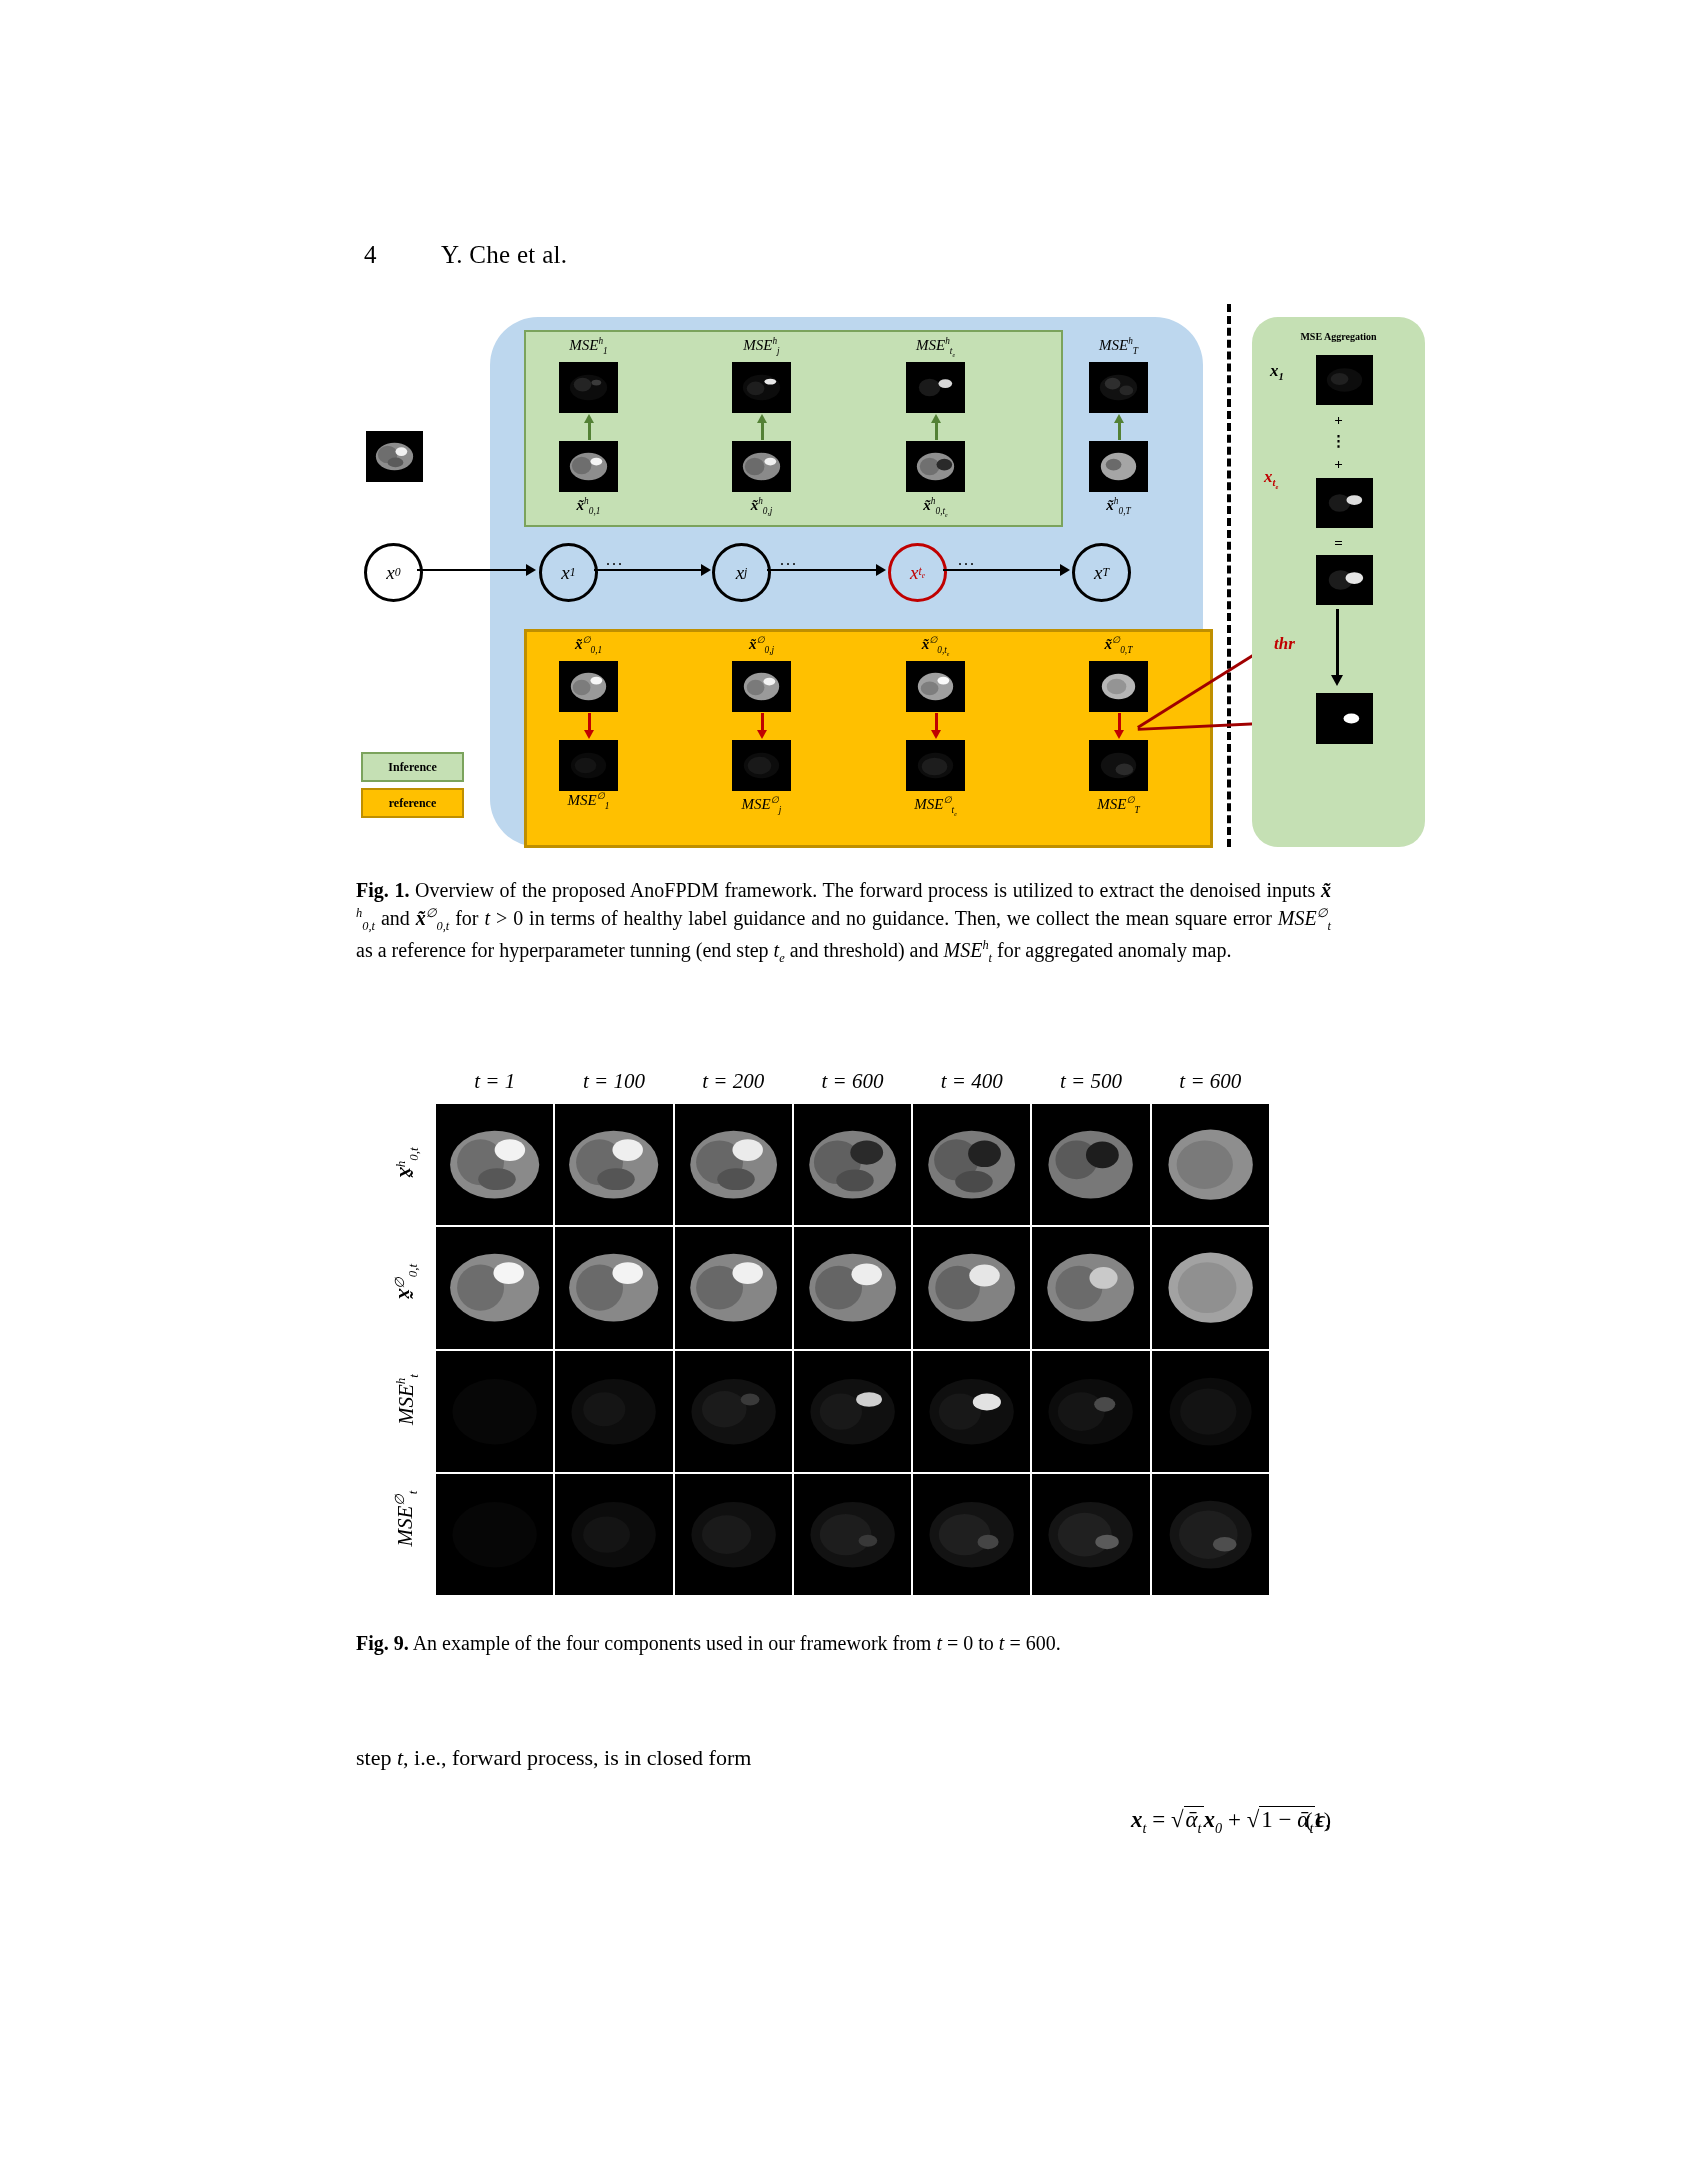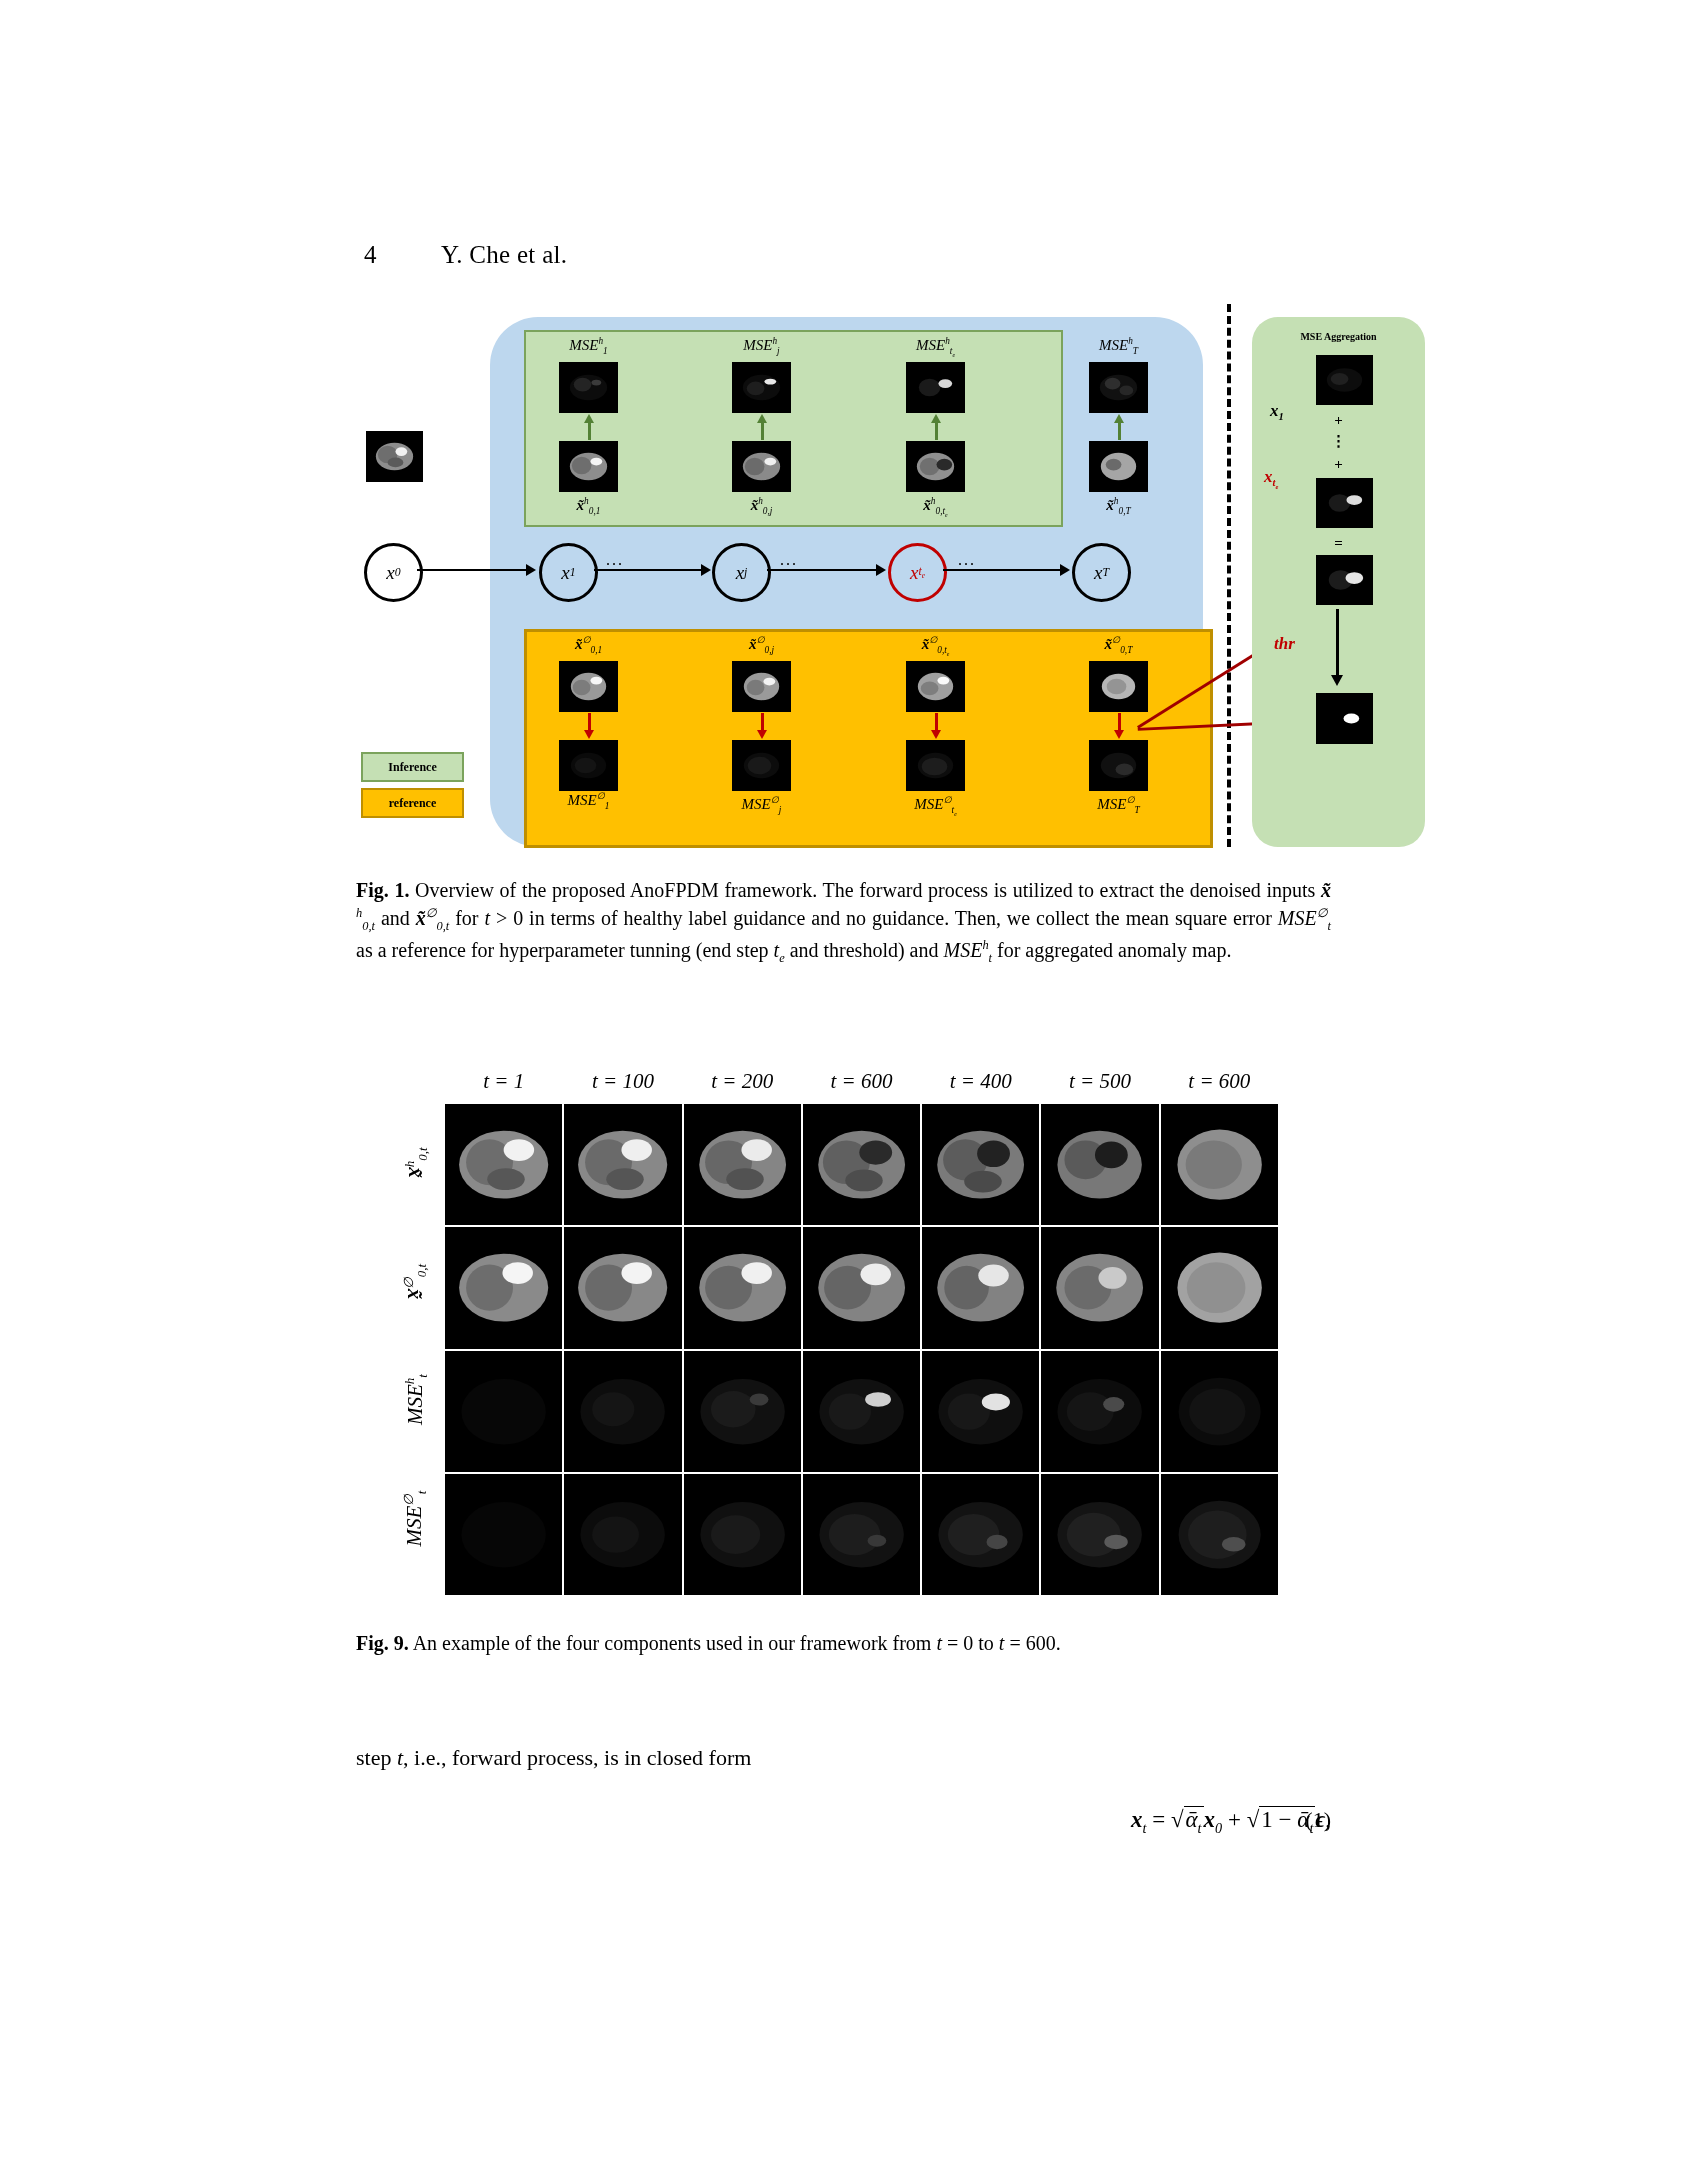--- a/index.html
+++ b/index.html
@@ -82,21 +82,21 @@
   .caption b{font-weight:bold;}
   #cap1{left:356px;top:876px;width:975px;}
   #cap2{left:356px;top:1629px;width:975px;}
   .bodytext{position:absolute;font-size:22px;line-height:1.45;}
   #para1{left:356px;top:1742px;width:975px;}
   .equation{position:absolute;left:356px;top:1807px;width:975px;
             font-size:23px;text-align:right;}
   .eqnum{position:absolute;right:0;top:0;font-size:22px;}
 
   
-  #fig2{position:absolute;left:388px;top:1069px;width:891px;height:525px;}
+  #fig2{position:absolute;left:379px;top:1069px;width:891px;height:525px;}
   .f2headrow{position:absolute;left:56px;top:0;width:835px;height:34px;
              display:flex;}
   .f2head{flex:1;text-align:center;font-size:21px;font-style:italic;}
   .f2grid{position:absolute;left:56px;top:34px;width:835px;height:475px;
           background:#fff;display:flex;flex-direction:column;}
   .f2row{flex:1;display:flex;}
   .f2cell{flex:1;background:#000;margin:1px;}
   .f2labels{position:absolute;left:0;top:34px;width:56px;height:475px;
             display:flex;flex-direction:column;}
   .f2lab{flex:1;display:flex;align-items:center;justify-content:center;}
@@ -390,21 +390,21 @@
           <path d="M0,0 L9,4.5 L0,9 z" fill="#a00000"></path>
         </marker>
       </defs>
       <line x1="790" y1="430" x2="950" y2="330" stroke="#a00000" stroke-width="3" marker-end="url(#rh)"></line>
       <line x1="790" y1="432" x2="940" y2="425" stroke="#a00000" stroke-width="3" marker-end="url(#rh)"></line>
     </svg>
 
     <div class="aggbox">
       <div class="aggtitle">MSE Aggregation</div>
 
-      <div class="agg-lbl" style="left:18px;top:44px;margin-top:40px;">
+      <div class="agg-lbl" style="left:18px;top:44px;">
         <span class="msymb">x</span><sub class="t">1</sub>
       </div>
       <div class="agg-img" style="left:64px;top:38px;width:57px;height:50px;">
         <svg width="57" height="50" viewBox="0 0 58 50">
             <rect width="58" height="50" fill="#000"></rect>
           <ellipse cx="29" cy="25" rx="18" ry="12" fill="#0d0d0d"></ellipse>
           <ellipse cx="24" cy="24" rx="9" ry="6" fill="#202020"></ellipse>
           </svg>
       </div>
       <div class="agg-op" style="top:95px;">+</div>

